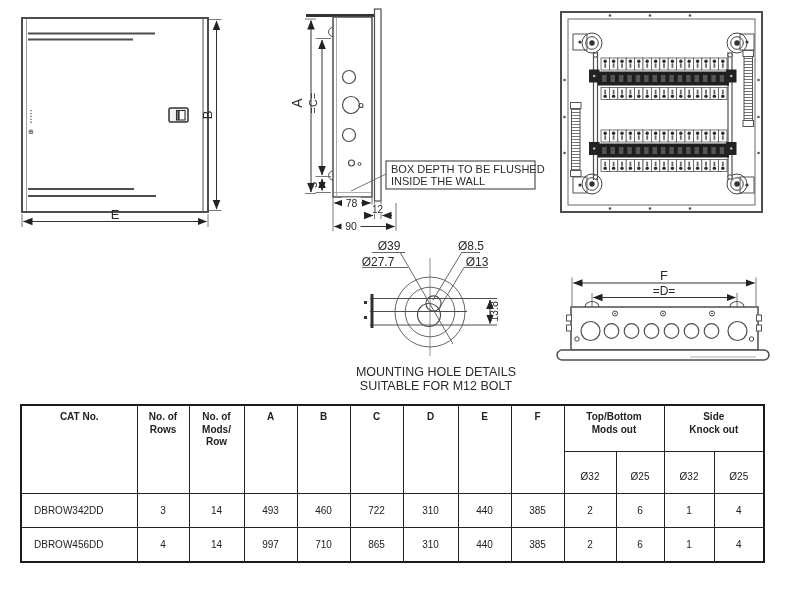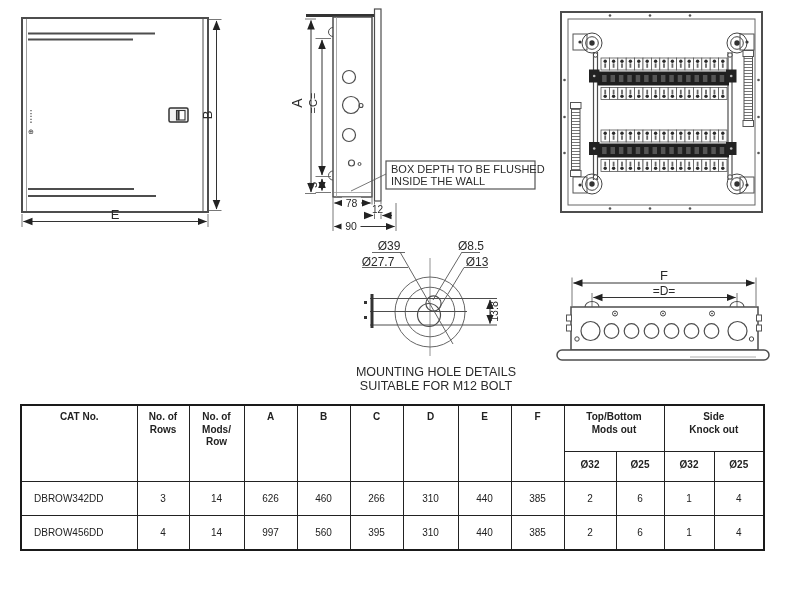--- a/index.html
+++ b/index.html
@@ -5,21 +5,21 @@
   html,body{margin:0;padding:0;background:#fff;}
   .page{position:relative;width:794px;height:603px;background:#fff;overflow:hidden;
         font-family:"Liberation Sans","DejaVu Sans",sans-serif;color:#222;}
   .drawing-svg{position:absolute;left:0;top:0;}
   svg text{font-family:"Liberation Sans","DejaVu Sans",sans-serif;fill:#2b2b2b;}
   .table-wrap{position:absolute;left:20px;top:404px;}
   table.spec{border-collapse:collapse;table-layout:fixed;width:745px;border:2px solid #1a1a1a;}
   table.spec th,table.spec td{border:1px solid #222;white-space:pre-line;
         font-size:10px;text-align:center;overflow:hidden;}
   table.spec th{font-weight:bold;vertical-align:top;padding-top:5px;line-height:1.25;}
-  table.spec tr.subhead th{font-weight:bold;vertical-align:middle;padding-top:0;height:28px;}
+  table.spec tr.subhead th{font-weight:normal;vertical-align:middle;padding-top:12px;height:28px;}
   table.spec tr.head1{height:46px;}
   table.spec td{font-weight:normal;vertical-align:middle;height:31px;margin-left:9px;}
   table.spec td.cat{text-align:left;padding-left:12px;}
 </style>
 </head>
 <body>
 
 <div class="page">
 
 <svg class="drawing-svg" width="794" height="400" viewBox="0 0 794 400">
@@ -340,38 +340,38 @@
     <tr class="subhead">
       <th>Ø32</th>
       <th>Ø25</th>
       <th>Ø32</th>
       <th>Ø25</th>
     </tr>
     <tr>
       <td class="cat">DBROW342DD</td>
       <td>3</td>
       <td>14</td>
-      <td>626</td>
+      <td>493</td>
       <td>460</td>
-      <td>266</td>
+      <td>722</td>
       <td>310</td>
       <td>440</td>
       <td>385</td>
       <td>2</td>
       <td>6</td>
       <td>1</td>
       <td>4</td>
     </tr>
     <tr>
       <td class="cat">DBROW456DD</td>
       <td>4</td>
       <td>14</td>
       <td>997</td>
-      <td>560</td>
-      <td>395</td>
+      <td>710</td>
+      <td>865</td>
       <td>310</td>
       <td>440</td>
       <td>385</td>
       <td>2</td>
       <td>6</td>
       <td>1</td>
       <td>4</td>
     </tr>
   </tbody>
       </table>

